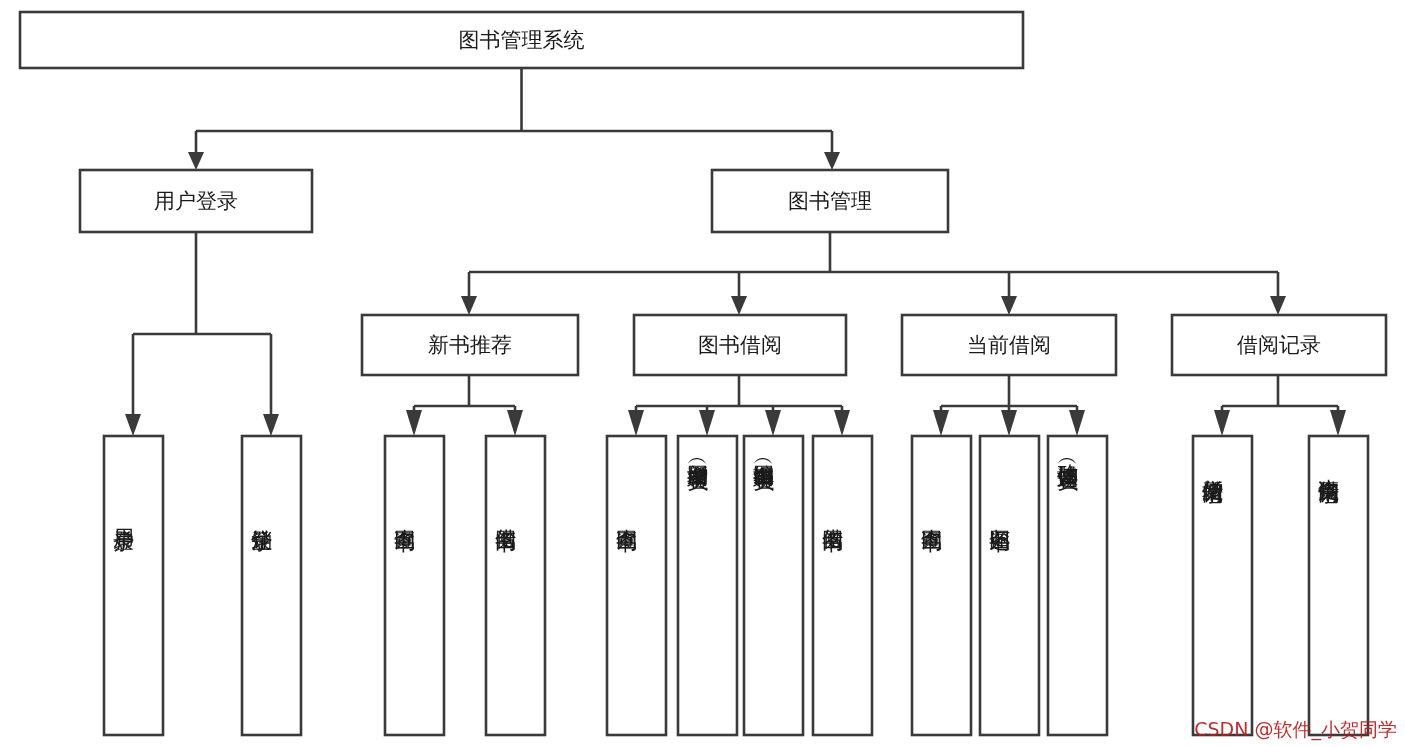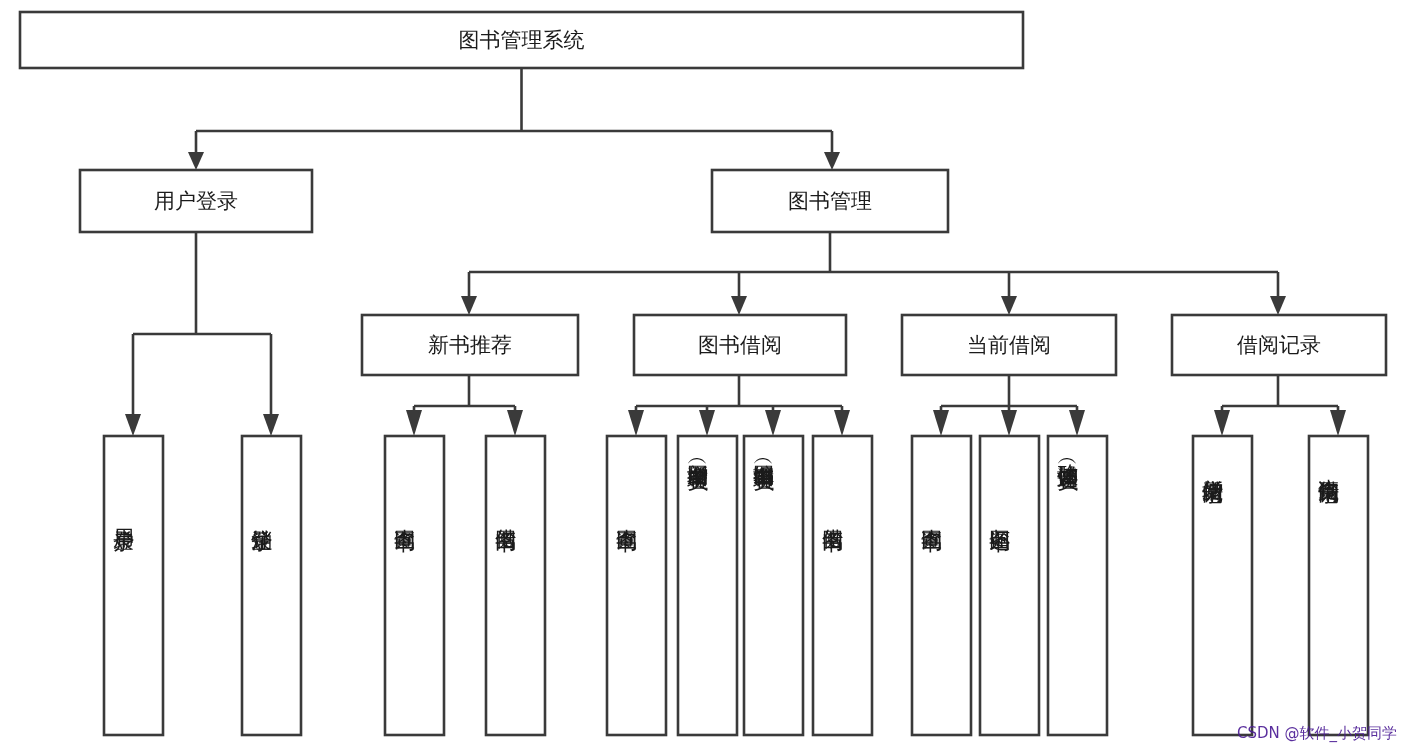--- a/index.html
+++ b/index.html
@@ -62,22 +62,22 @@
     letter-spacing: 1px;
     white-space: nowrap;
     text-align: left;
     pointer-events: none;
   }
   .watermark {
     position: absolute;
     right: 8px;
     bottom: 4px;
     font-family: "DejaVu Sans", "Liberation Sans", sans-serif;
-    font-size: 15px;
-    color: #4c1d95;
+    font-size: 19px;
+    color: #b91c1c;
     opacity: 0.92;
     white-space: nowrap;
     pointer-events: none;
   }
 </style>
 </head>
 <body>
 
 <div id="diagram-root">
 

